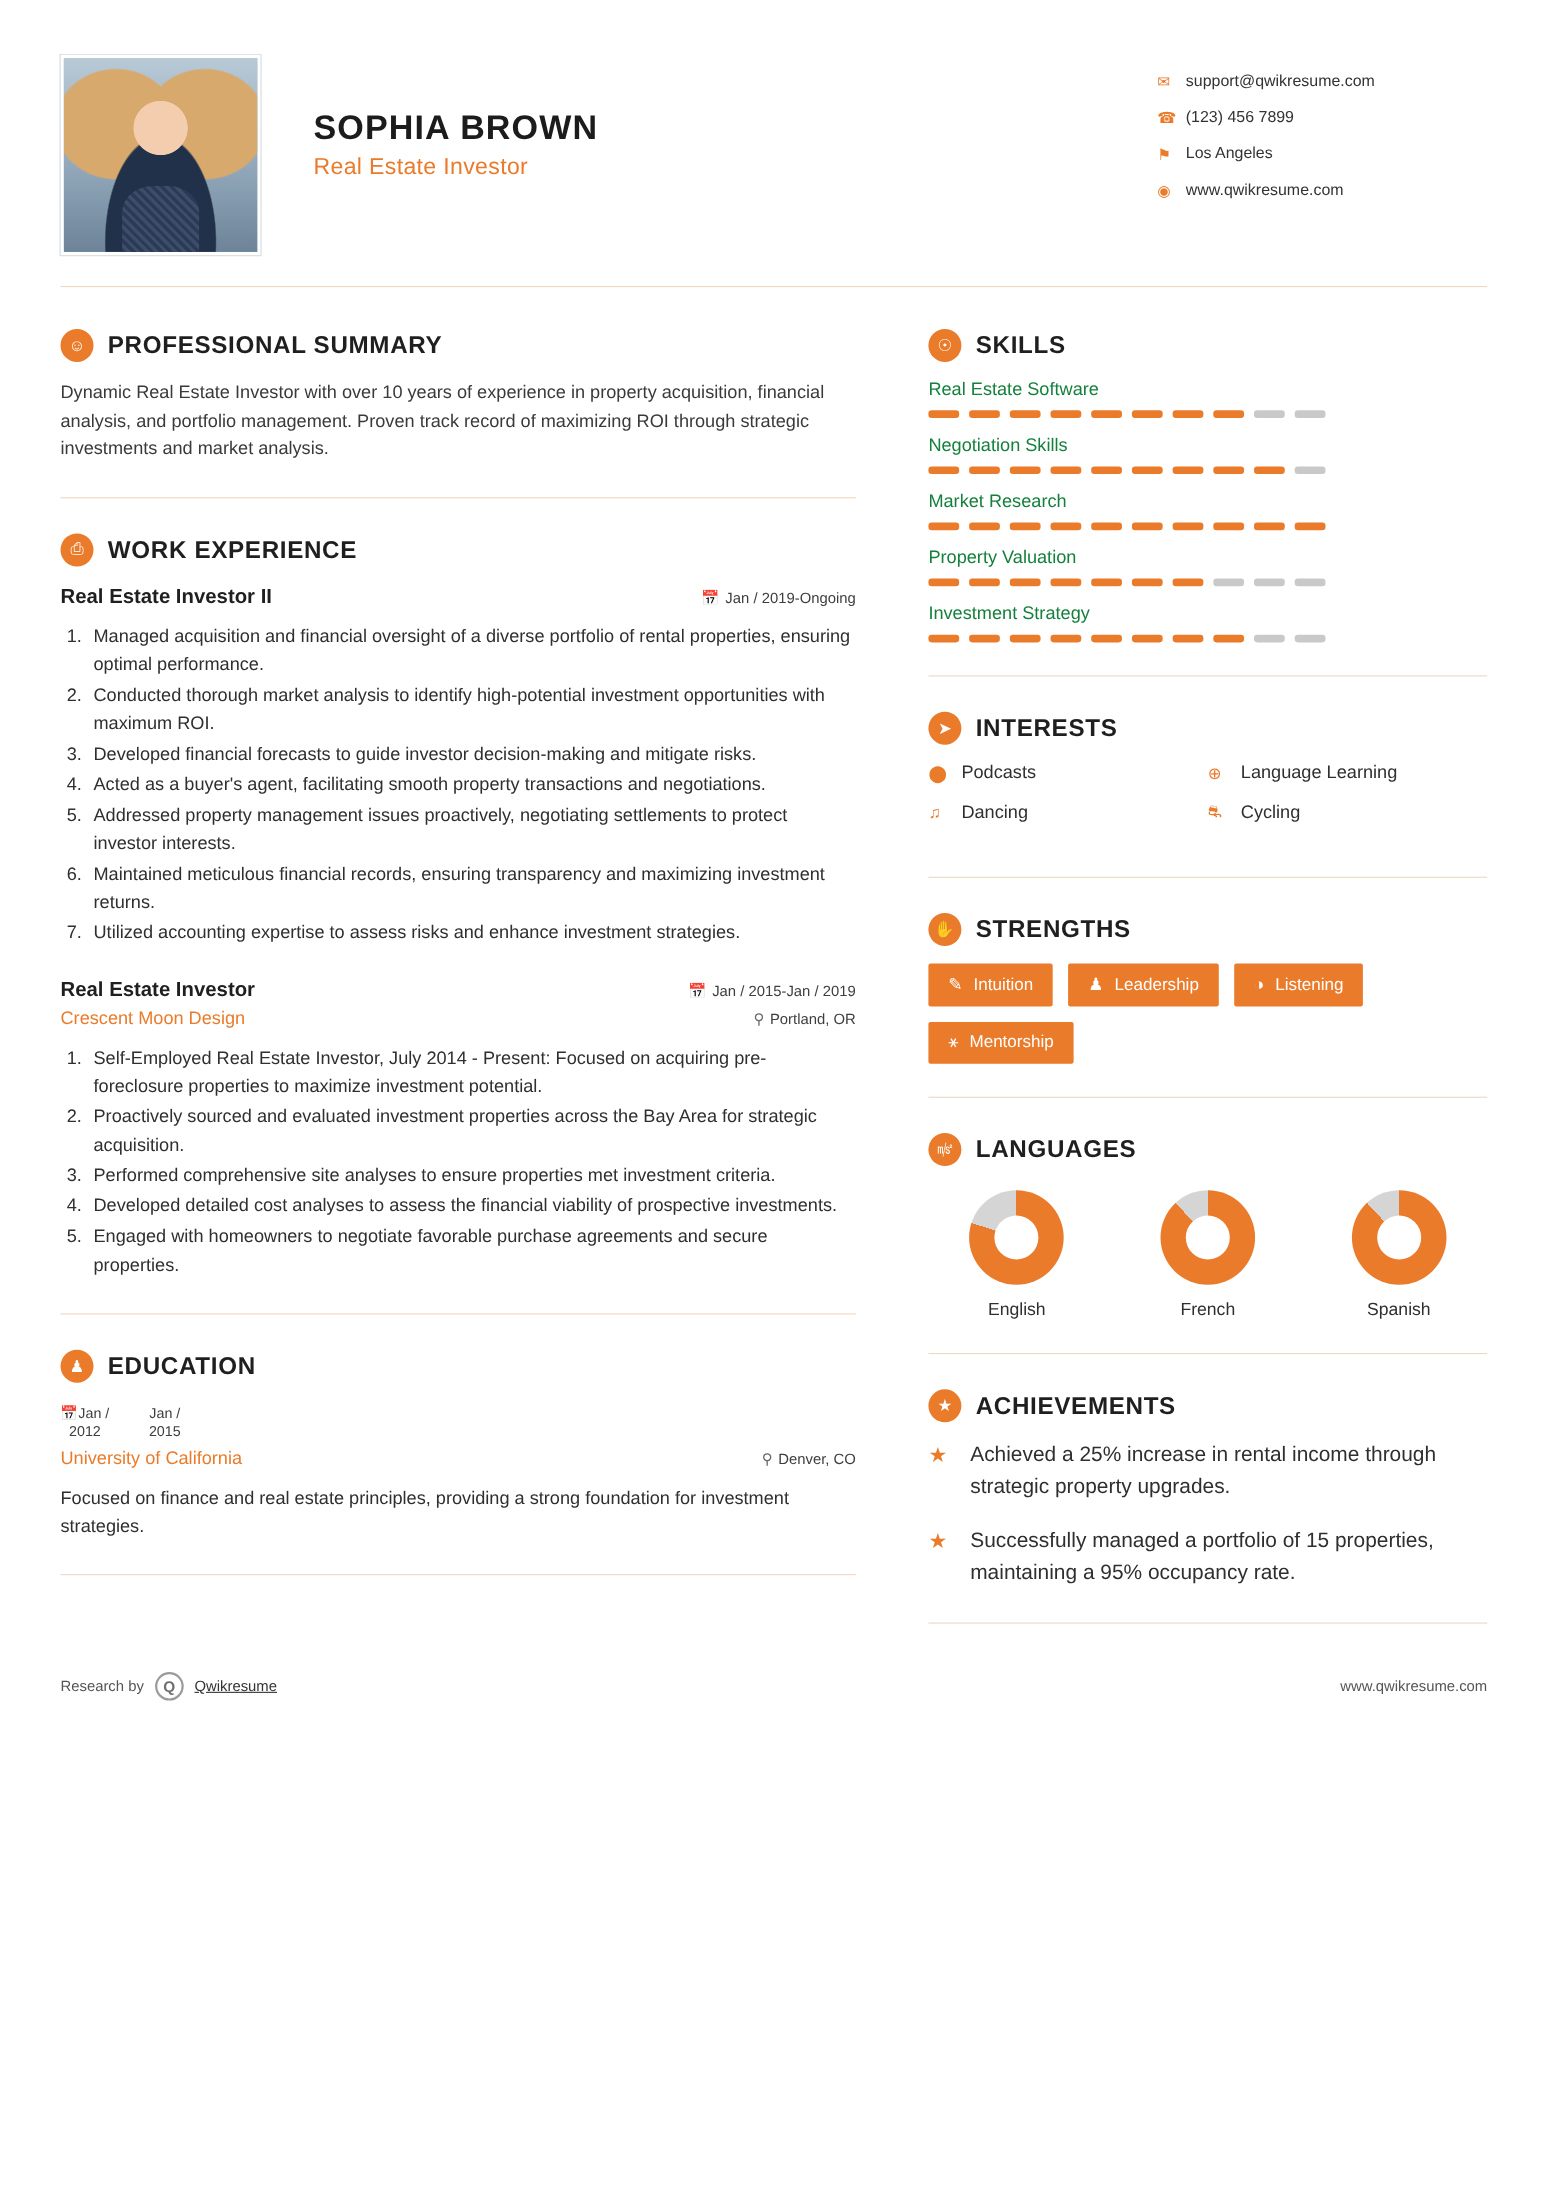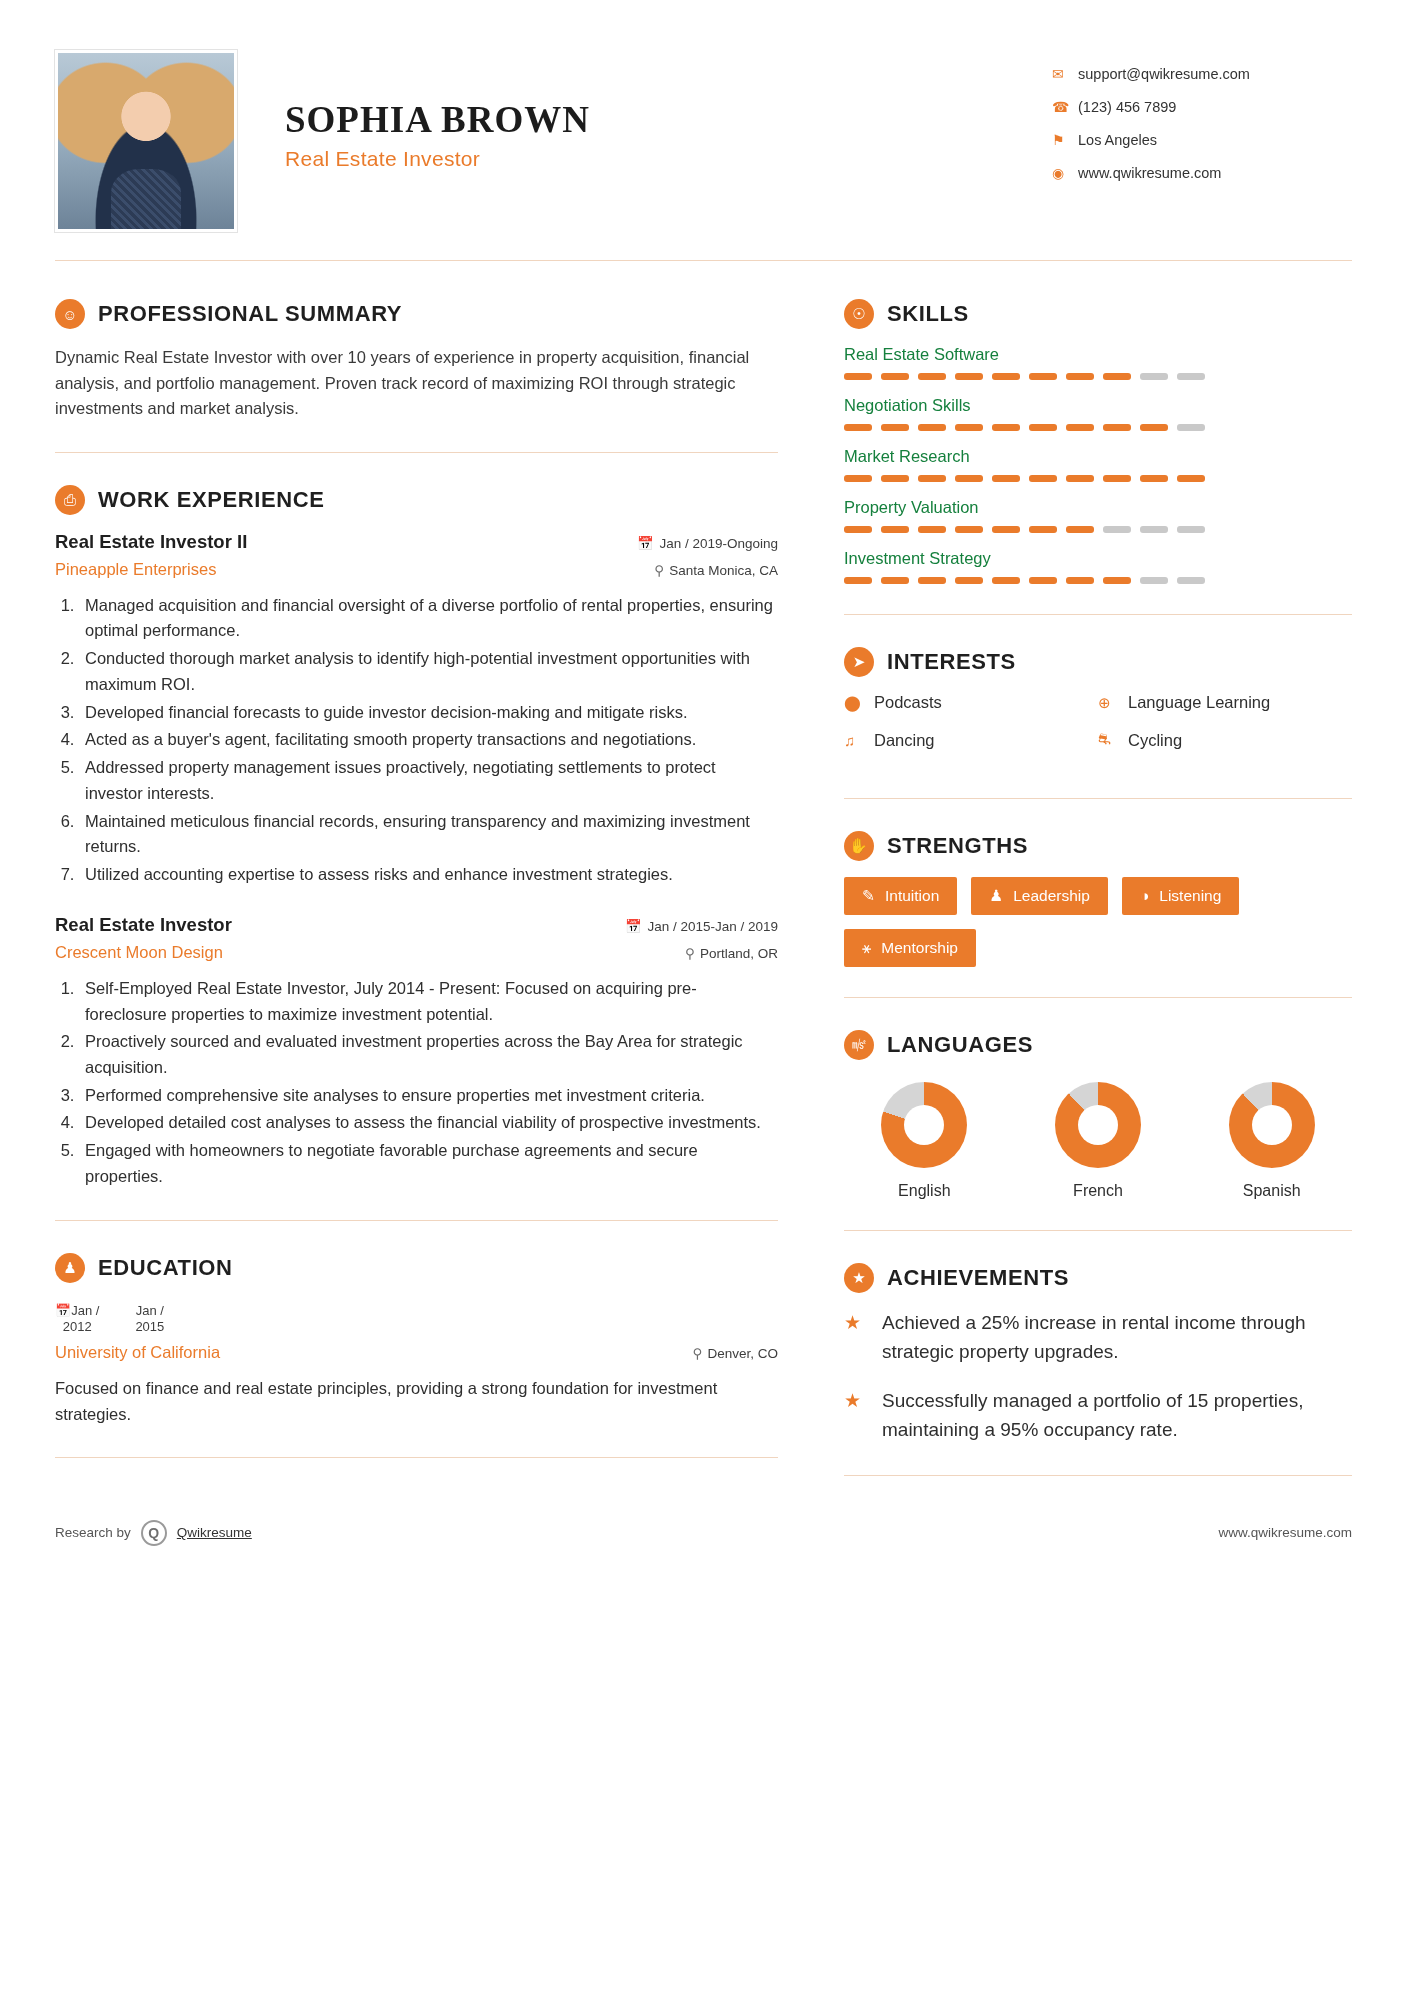--- a/index.html
+++ b/index.html
@@ -49,25 +49,24 @@
     background:
       repeating-linear-gradient(45deg, #2c3b55 0 3px, #3b4d6b 3px 6px);
     border-radius: 40% 40% 0 0;
   }
   .name-block {
     flex: 1;
     padding-left: 48px;
     padding-top: 48px;
   }
   .name {
-    font-size: 37px;
+    font-size: 31px;
     font-weight: bold;
     letter-spacing: 1px;
     color: #1c1c1c;
-    font-family: Liberation Serif, serif;
   }
   .role {
     font-size: 21px;
     color: #ea7b2b;
     margin-top: 6px;
     letter-spacing: .3px;
   }
   .contacts {
     width: 300px;
     padding-top: 16px;
@@ -295,26 +294,20 @@
           <span class="sec-title">WORK EXPERIENCE</span>
         </div>
 
         <div class="job">
           <div class="job-top">
             <div class="job-title">Real Estate Investor II</div>
             <div class="job-meta">
               <span class="m-ico">📅</span><span>Jan / 2019-Ongoing</span>
             </div>
           </div>
-          <div class="job-sub">
-            <div class="company">Pineapple Enterprises</div>
-            <div class="job-meta">
-              <span class="m-ico">⚲</span><span>Santa Monica, CA</span>
-            </div>
-          </div>
           <ol class="bullets">
             <li>Managed acquisition and financial oversight of a diverse portfolio of rental properties, ensuring optimal performance.</li>
             <li>Conducted thorough market analysis to identify high-potential investment opportunities with maximum ROI.</li>
             <li>Developed financial forecasts to guide investor decision-making and mitigate risks.</li>
             <li>Acted as a buyer's agent, facilitating smooth property transactions and negotiations.</li>
             <li>Addressed property management issues proactively, negotiating settlements to protect investor interests.</li>
             <li>Maintained meticulous financial records, ensuring transparency and maximizing investment returns.</li>
             <li>Utilized accounting expertise to assess risks and enhance investment strategies.</li>
           </ol>
         </div>

